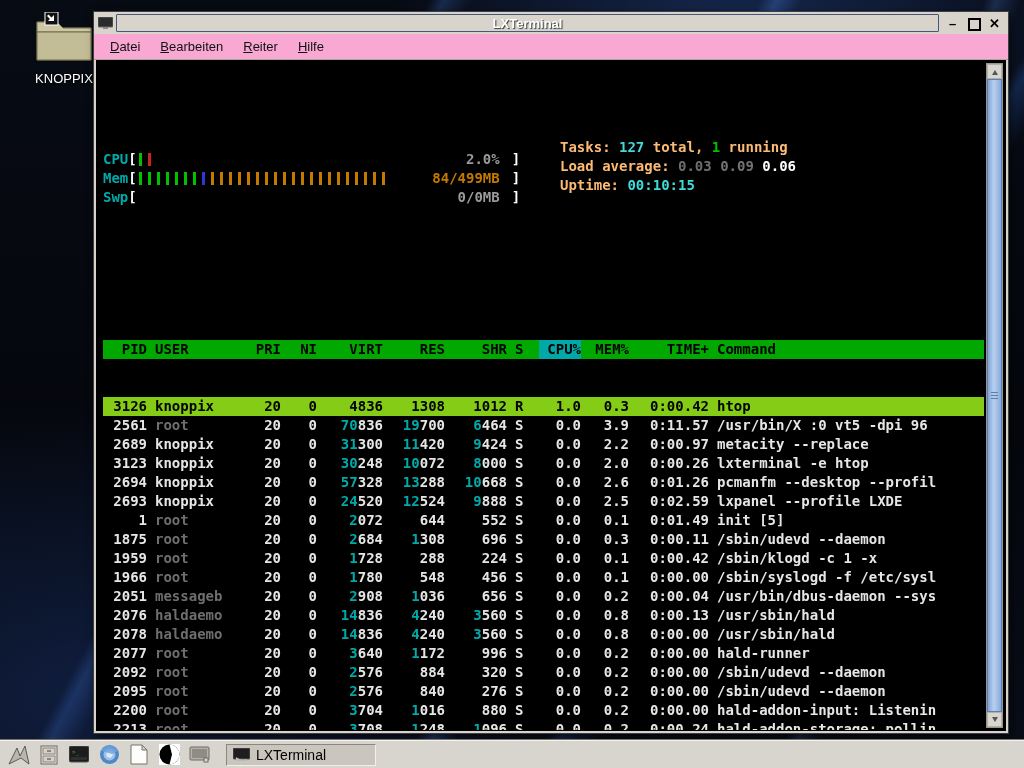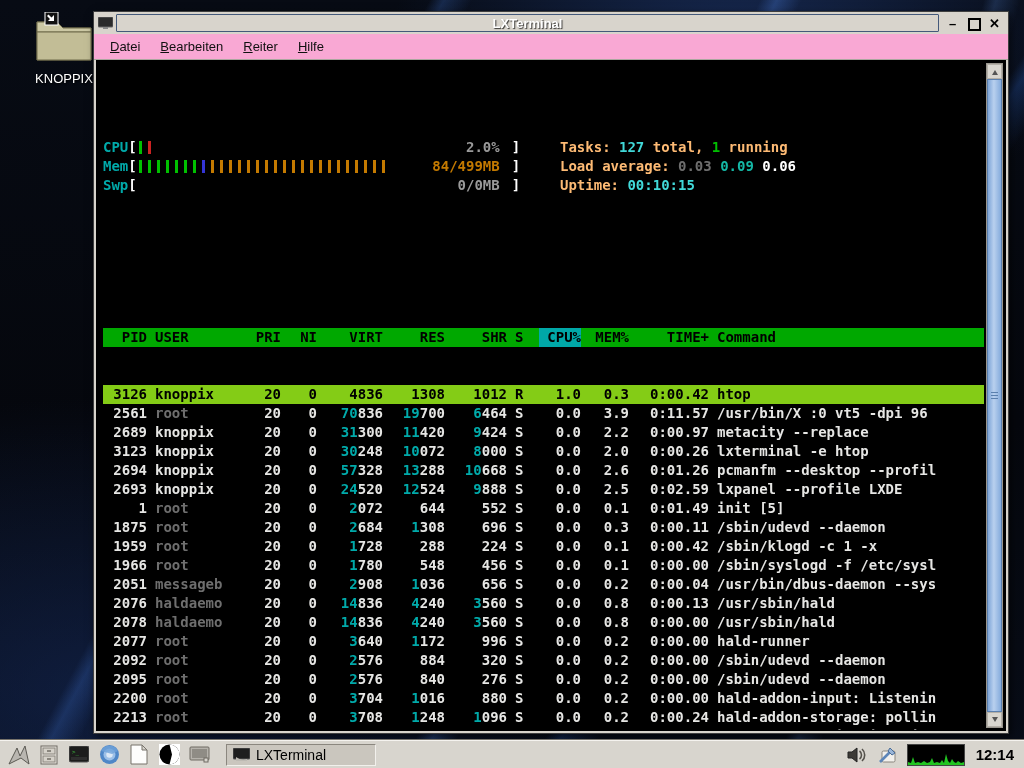--- a/index.html
+++ b/index.html
@@ -55,32 +55,32 @@
   
   .terminal { flex:1; background:#000; border:1px solid #000; margin:0 2px 2px 2px; position:relative; overflow:hidden; }
   .htop {
     position:absolute; left:0; top:0; right:21px; bottom:0;
     font-family:"DejaVu Sans Mono", monospace; font-weight:bold;
     font-size:14px; line-height:19px; color:#e6e6e4;
     padding:20px 0 0 6px; white-space:pre;
   }
 
   .meters-wrap { display:flex; }
-  .meters-left { width:425px; }
+  .meters-left { width:425px;margin-top:12px; }
   .meter-row { display:flex; height:19px; align-items:center; }
   .meter-label { color:#00aaaa; }
   .bracket { color:#ffffff; }
   .meter-bar { position:relative; width:375px; height:15px; display:flex; align-items:center; padding-left:2px; gap:6px; }
   .tick { width:3px; height:13px; }
   .meter-value { position:absolute; right:12px; top:0; line-height:15px; }
 
   .stats-col { padding-left:32px; }
   .stat-line { height:19px; }
   .c-cyan { color:#fdba74; } .c-bcyan { color:#41d9d9; } .c-green { color:#00c000; }
-  .c-dim { color:#6e6e6e; } .c-white { color:#14b8a6; } .c-bwhite { color:#ffffff; }
+  .c-dim { color:#6e6e6e; } .c-white { color:#737373; } .c-bwhite { color:#ffffff; }
 
   .spacer-line { height:19px; }
 
   
   .ptable { margin-top:0; }
   .prow, .phead {
     display:grid; height:19px; align-items:center; column-gap:8px; padding-left:4px;
     grid-template-columns:40px 86px 32px 28px 58px 54px 54px 16px 42px 40px 72px 1fr;
   }
   .phead { background:#00a800; color:#000; }
@@ -237,36 +237,14 @@
     </div>
 
     <div class="task-button">
       <svg width="17" height="14" viewBox="0 0 17 14">
         <rect x="0" y="0" width="17" height="11" rx="1" fill="#1e1e1e" stroke="#5a5a5a"></rect>
         <path d="M3 9 Q8 13 14 11 L14 13 L3 13 Z" fill="#bdbab3"></path>
       </svg>
       <span class="tlabel">LXTerminal</span>
     </div>
 
-    <div class="tb-right">
-      <div class="tb-status">
-        <svg width="20" height="18" viewBox="0 0 20 18">
-          <path d="M1 6 L5 6 L10 2 L10 16 L5 12 L1 12 Z" fill="#3c3a36" stroke="#222"></path>
-          <path d="M12.5 5 A5 5 0 0 1 12.5 13" fill="none" stroke="#55524c" stroke-width="1.6"></path>
-          <path d="M15 3 A8 8 0 0 1 15 15" fill="none" stroke="#55524c" stroke-width="1.6"></path>
-        </svg>
-      </div>
-      <div class="tb-status">
-        <svg width="20" height="18" viewBox="0 0 20 18">
-          <rect x="4" y="5" width="13" height="11" rx="1.5" fill="#f2f0ec" stroke="#8a867e"></rect>
-          <path d="M2 16 L14 4" stroke="#5e86b8" stroke-width="2.6"></path>
-          <path d="M12 2 L17 7 L14 9 L10 5 Z" fill="#9ab6d8" stroke="#4a6c96"></path>
-        </svg>
-      </div>
-      <div class="cpu-graph">
-        <svg width="56" height="20" viewBox="0 0 56 20">
-          <path d="M0 20 L0 17 L3 18 L5 12 L7 18 L10 17 L13 18 L16 16 L19 18 L22 17 L24 13 L26 18 L29 17 L32 18 L34 15 L36 18 L38 9 L40 16 L42 18 L44 14 L46 17 L48 18 L50 16 L53 18 L56 17 L56 20 Z" fill="#21c421"></path>
-        </svg>
-      </div>
-      <div class="clock">12:14</div>
-    </div>
   </div>
 </div>
 
 </body></html>

